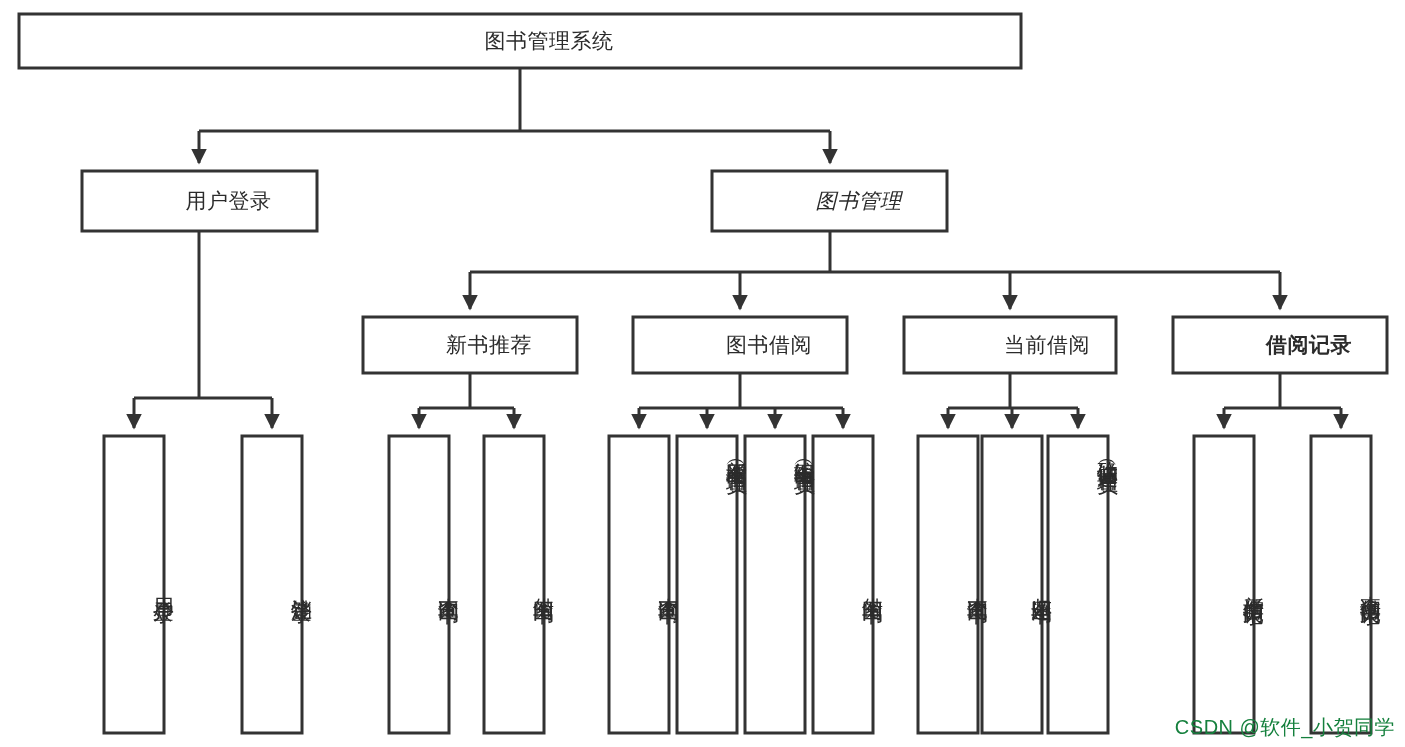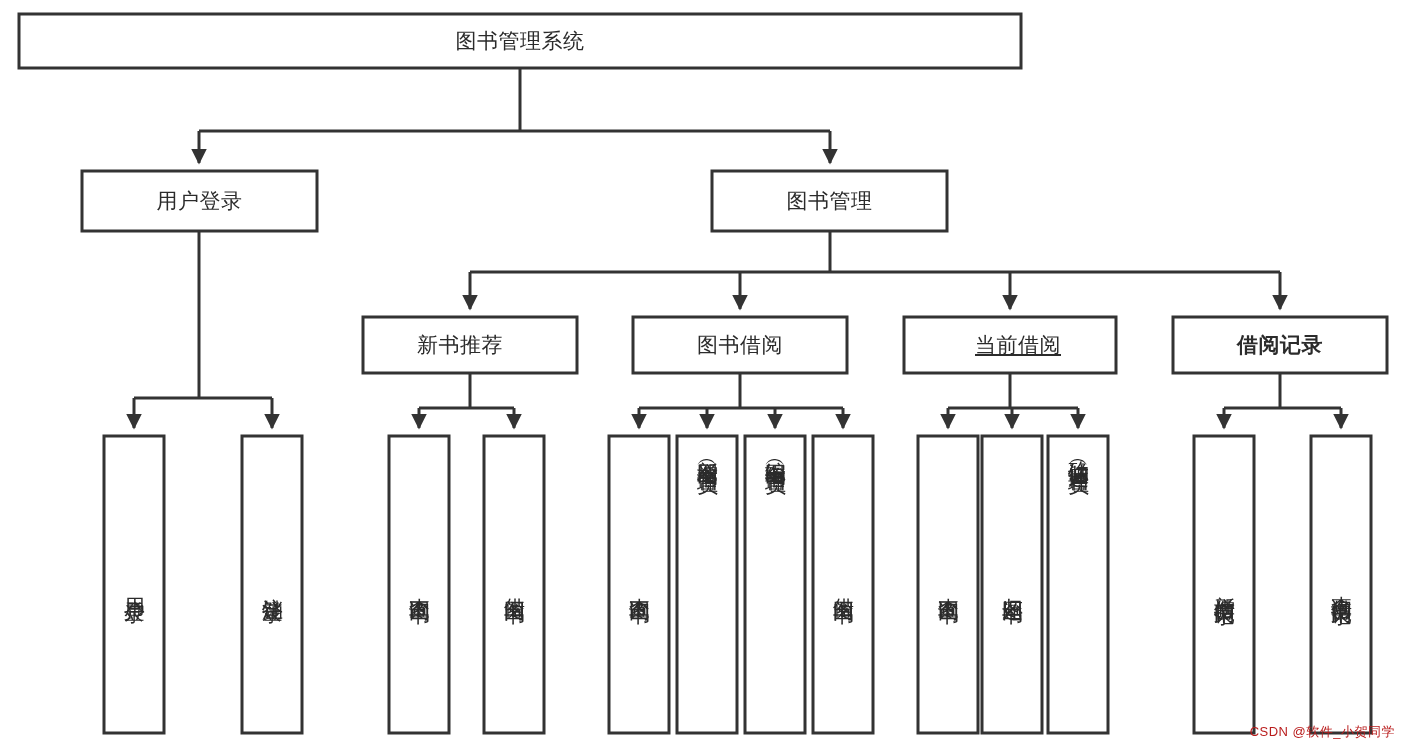--- a/index.html
+++ b/index.html
@@ -40,20 +40,21 @@
   .node-label {
     position: absolute;
     display: flex;
     align-items: center;
     justify-content: center;
     color: #2b2b2b;
     font-family: "Liberation Sans", "DejaVu Sans", sans-serif;
     pointer-events: none;
     text-align: right;
     line-height: 1.18;
+    margin-left: 29px;
   }
   .node-label.horizontal {
     font-size: 21px;
     letter-spacing: 0.5px;
   }
   .node-label.vertical {
     writing-mode: vertical-rl;
     text-orientation: upright;
     font-size: 21px;
     letter-spacing: 2px;
@@ -62,22 +63,22 @@
     box-sizing: border-box;
   }
   .node-label.vertical.centered {
     justify-content: center;
     padding-top: 0;
   }
   .watermark {
     position: absolute;
     right: 10px;
     bottom: 6px;
-    font-size: 13px;
-    color: #b91c1c;
+    font-size: 20px;
+    color: #15803d;
     font-family: "Liberation Sans", "DejaVu Sans", sans-serif;
     white-space: nowrap;
     letter-spacing: 0.5px;
   }
 </style>
 </head>
 <body>
 
 <div id="diagram-root">
 
@@ -153,25 +154,25 @@
 
     <path class="connector" d="M 1280 373 L 1280 408"></path>
     <path class="connector" d="M 1224 408 L 1341 408"></path>
     <path class="connector" d="M 1224 408 L 1224 428" marker-end="url(#arrow)"></path>
     <path class="connector" d="M 1341 408 L 1341 428" marker-end="url(#arrow)"></path>
   </svg>
 
   <div class="node-label horizontal" style="left:19px; top:14px; width:1002px; height:54px;">图书管理系统</div>
 
   <div class="node-label horizontal" style="left:82px; top:171px; width:235px; height:60px;">用户登录</div>
-  <div class="node-label horizontal" style="left:712px; top:171px; width:235px; height:60px;">图书管理</div>
+  <div class="node-label horizontal" style="left:712px; top:171px; width:235px; height:60px;font-style:italic;">图书管理</div>
 
   <div class="node-label horizontal" style="left:363px; top:317px; width:194px; height:56px;">新书推荐</div>
   <div class="node-label horizontal" style="left:633px; top:317px; width:214px; height:56px;border-radius:21px;">图书借阅</div>
-  <div class="node-label horizontal" style="left:904px; top:317px; width:228px; height:56px;text-decoration:underline;">当前借阅</div>
+  <div class="node-label horizontal" style="left:904px; top:317px; width:228px; height:56px;">当前借阅</div>
   <div class="node-label horizontal" style="left:1173px; top:323px; width:214px; height:44px;font-weight:bold;">借阅记录</div>
 
   <div class="node-label vertical centered" style="left:104px; top:436px; width:60px; height:297px;">用户登录</div>
   <div class="node-label vertical centered" style="left:242px; top:436px; width:60px; height:297px;">注销登录</div>
 
   <div class="node-label vertical centered" style="left:389px; top:436px; width:60px; height:297px;">查询图书</div>
   <div class="node-label vertical centered" style="left:484px; top:436px; width:60px; height:297px;">借阅图书</div>
 
   <div class="node-label vertical centered" style="left:609px; top:436px; width:60px; height:297px;">查询图书</div>
   <div class="node-label vertical" style="left:677px; top:436px; width:60px; height:297px;">新增图书（管理员）</div>

